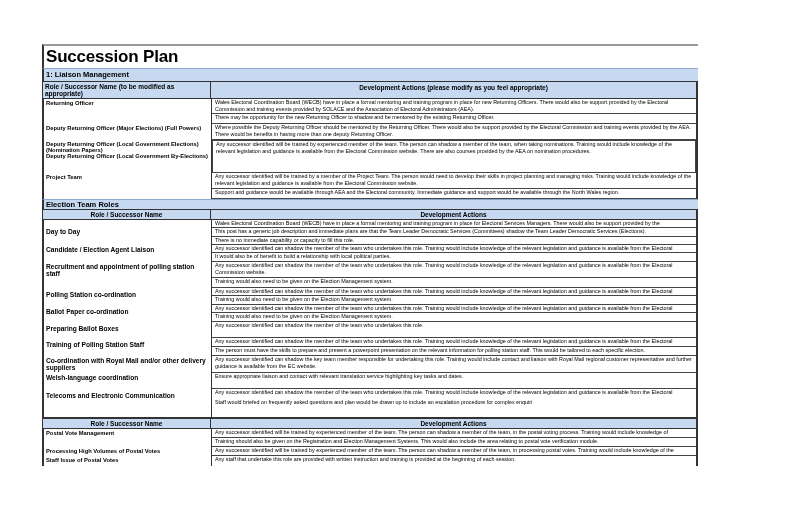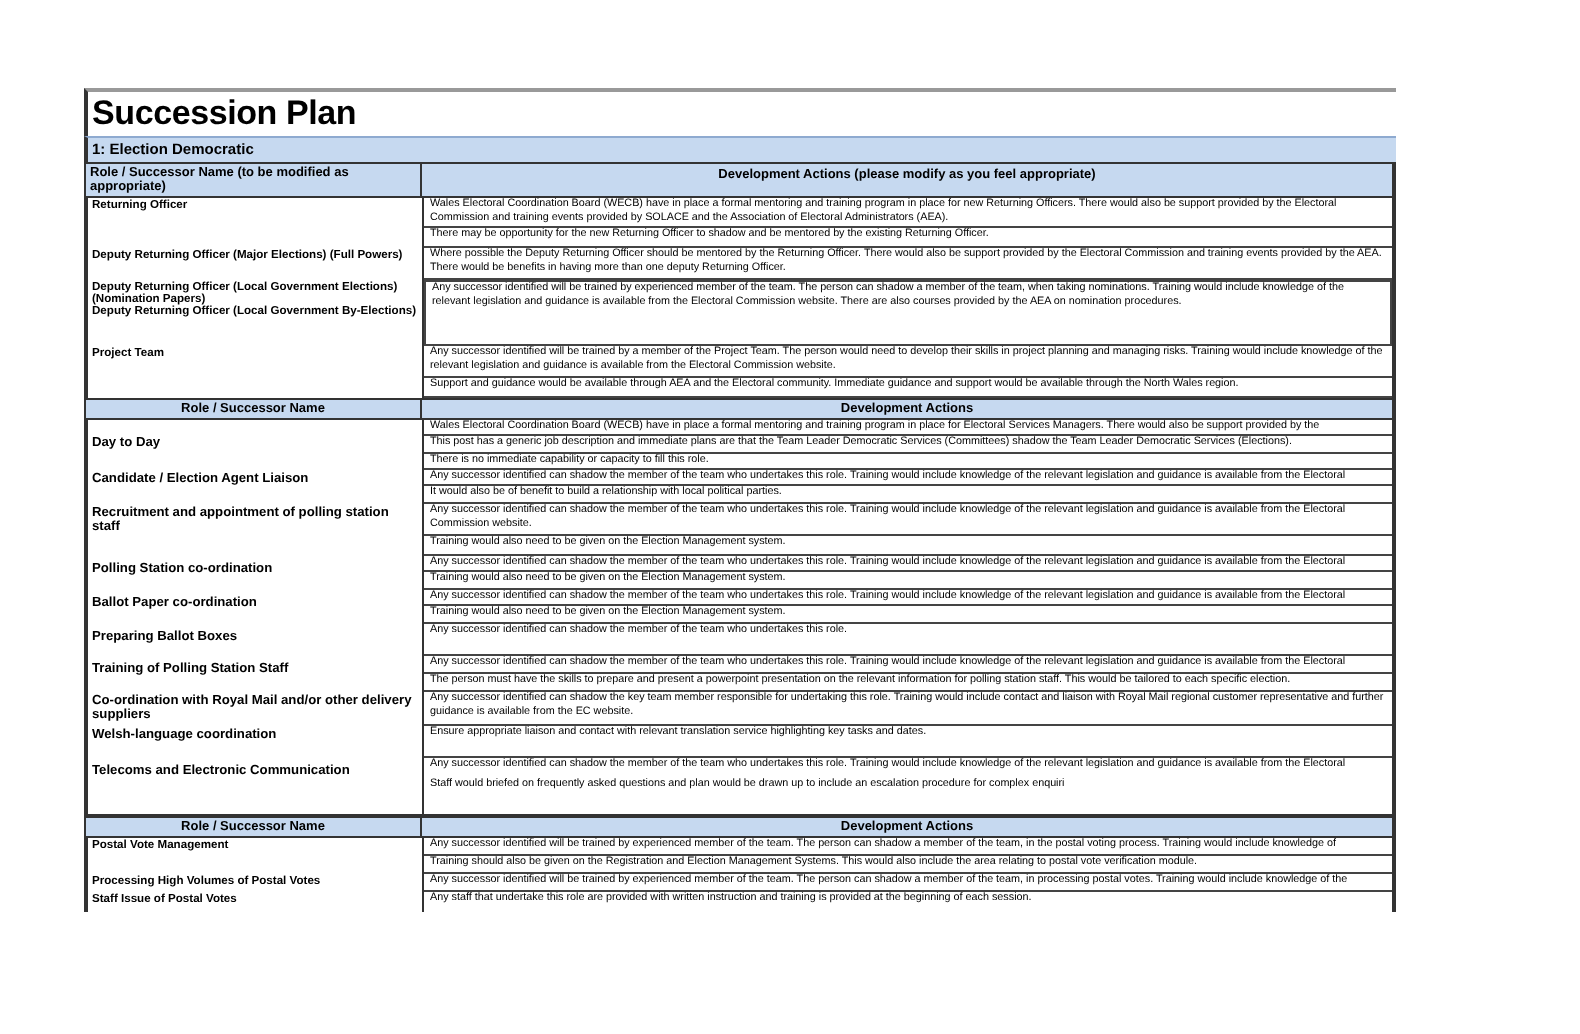--- a/index.html
+++ b/index.html
@@ -23,21 +23,21 @@
   .sec2 .row { border-bottom:none; }
 </style>
 </head>
 <body>
 
 <div class="sheet">
   <div class="title-row">
     <div class="title">Succession Plan</div>
   </div>
 
-  <div class="band">1: Election Democratic</div>
+  <div class="band">1: Liaison Management</div>
   <div class="hdr">
     <div class="c1">Role / Successor Name (to be modified as appropriate)</div>
     <div class="c2" style="padding-top:2px;">Development Actions (please modify as you feel appropriate)</div>
   </div>
 
   <div class="row" style="height:25px;">
     <div class="role" style="font-size:5.8px;">Returning Officer</div>
     <div class="acts">
       <div class="act" style="height:15px;">Wales Electoral Coordination Board (WECB) have in place a formal mentoring and training program in place for new Returning Officers.   There would also be support provided by the Electoral Commission and training events provided by SOLACE and the Association of Electoral Administrators (AEA).</div>
       <div class="act" style="height:10px;">There may be opportunity for the new Returning Officer to shadow and be mentored by the existing Returning Officer.</div>
@@ -59,20 +59,21 @@
     </div>
   </div>
   <div class="row" style="height:26px;">
     <div class="role" style="font-size:5.8px;">Project Team</div>
     <div class="acts">
       <div class="act" style="height:16px;">Any successor identified will be trained by a member of the Project Team.  The person would need to develop their skills in project planning and managing risks.   Training would include knowledge of the relevant legislation and guidance is available from the Electoral Commission website.</div>
       <div class="act" style="height:10px;">Support and guidance would be available through AEA and the Electoral community.  Immediate guidance and support would be available through the North Wales region.</div>
     </div>
   </div>
 
+  <div class="band" style="height:9px;line-height:9px;">Election Team Roles</div>
   <div class="hdr centered">
     <div class="c1">Role / Successor Name</div>
     <div class="c2">Development Actions</div>
   </div>
 
   <div class="row" style="height:25px;">
     <div class="role big" style="padding-top:8px;">Day to Day</div>
     <div class="acts">
       <div class="act" style="height:8px;">Wales Electoral Coordination Board (WECB) have in place a formal mentoring and training program in place for Electoral Services Managers.   There would also be support provided by the</div>
       <div class="act" style="height:9px;">This post has a generic job description and immediate plans are that the Team Leader Democratic Services (Committees) shadow the Team Leader Democratic Services (Elections).</div>

